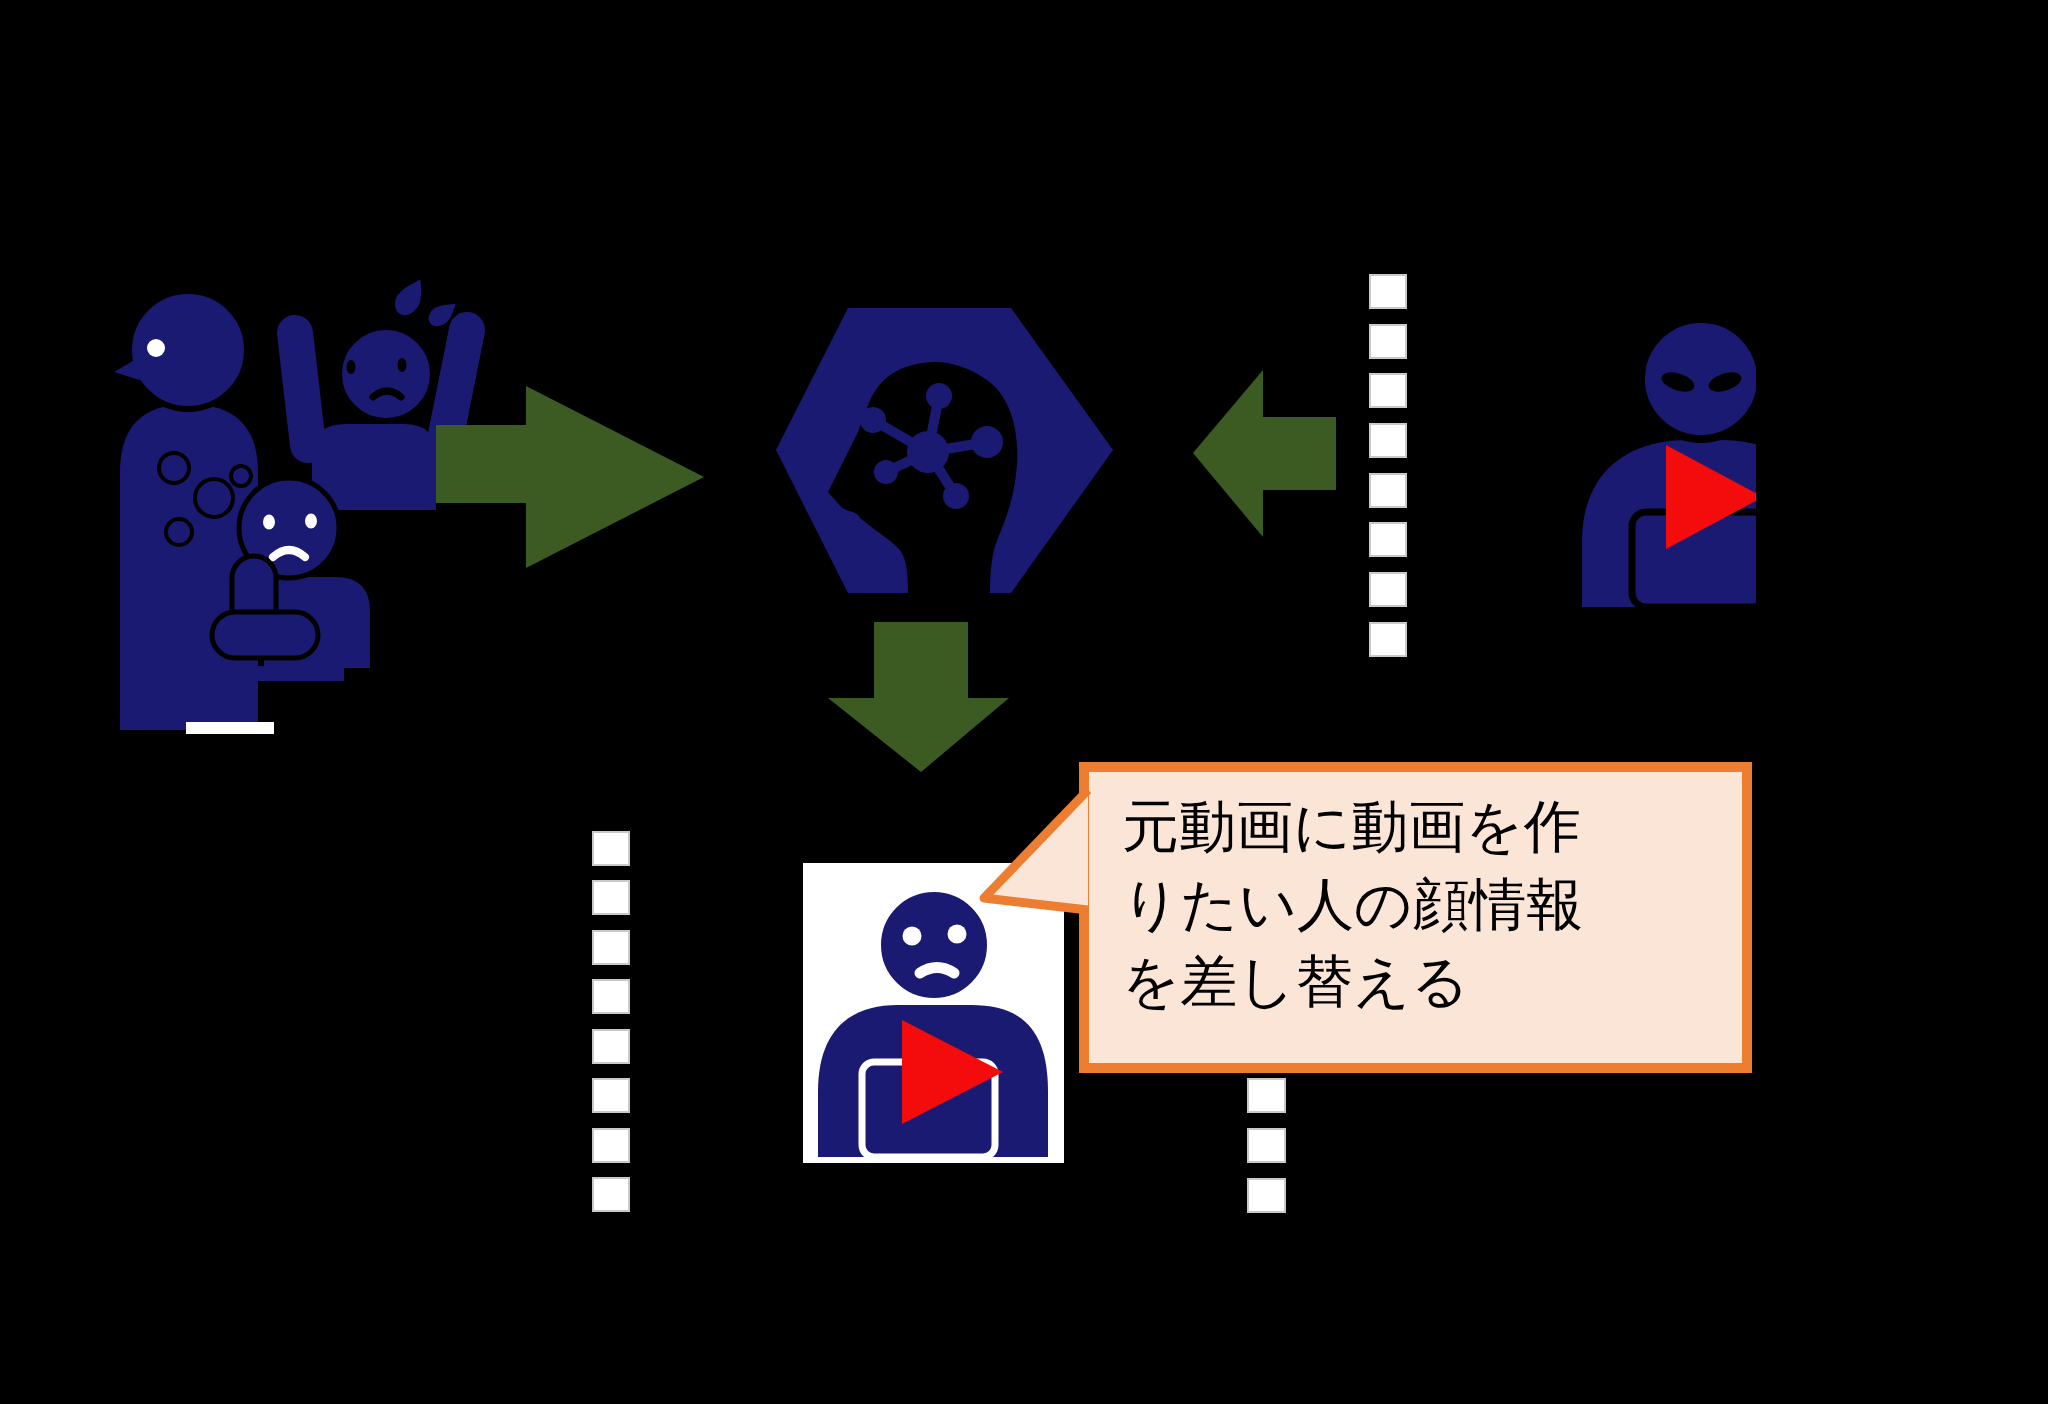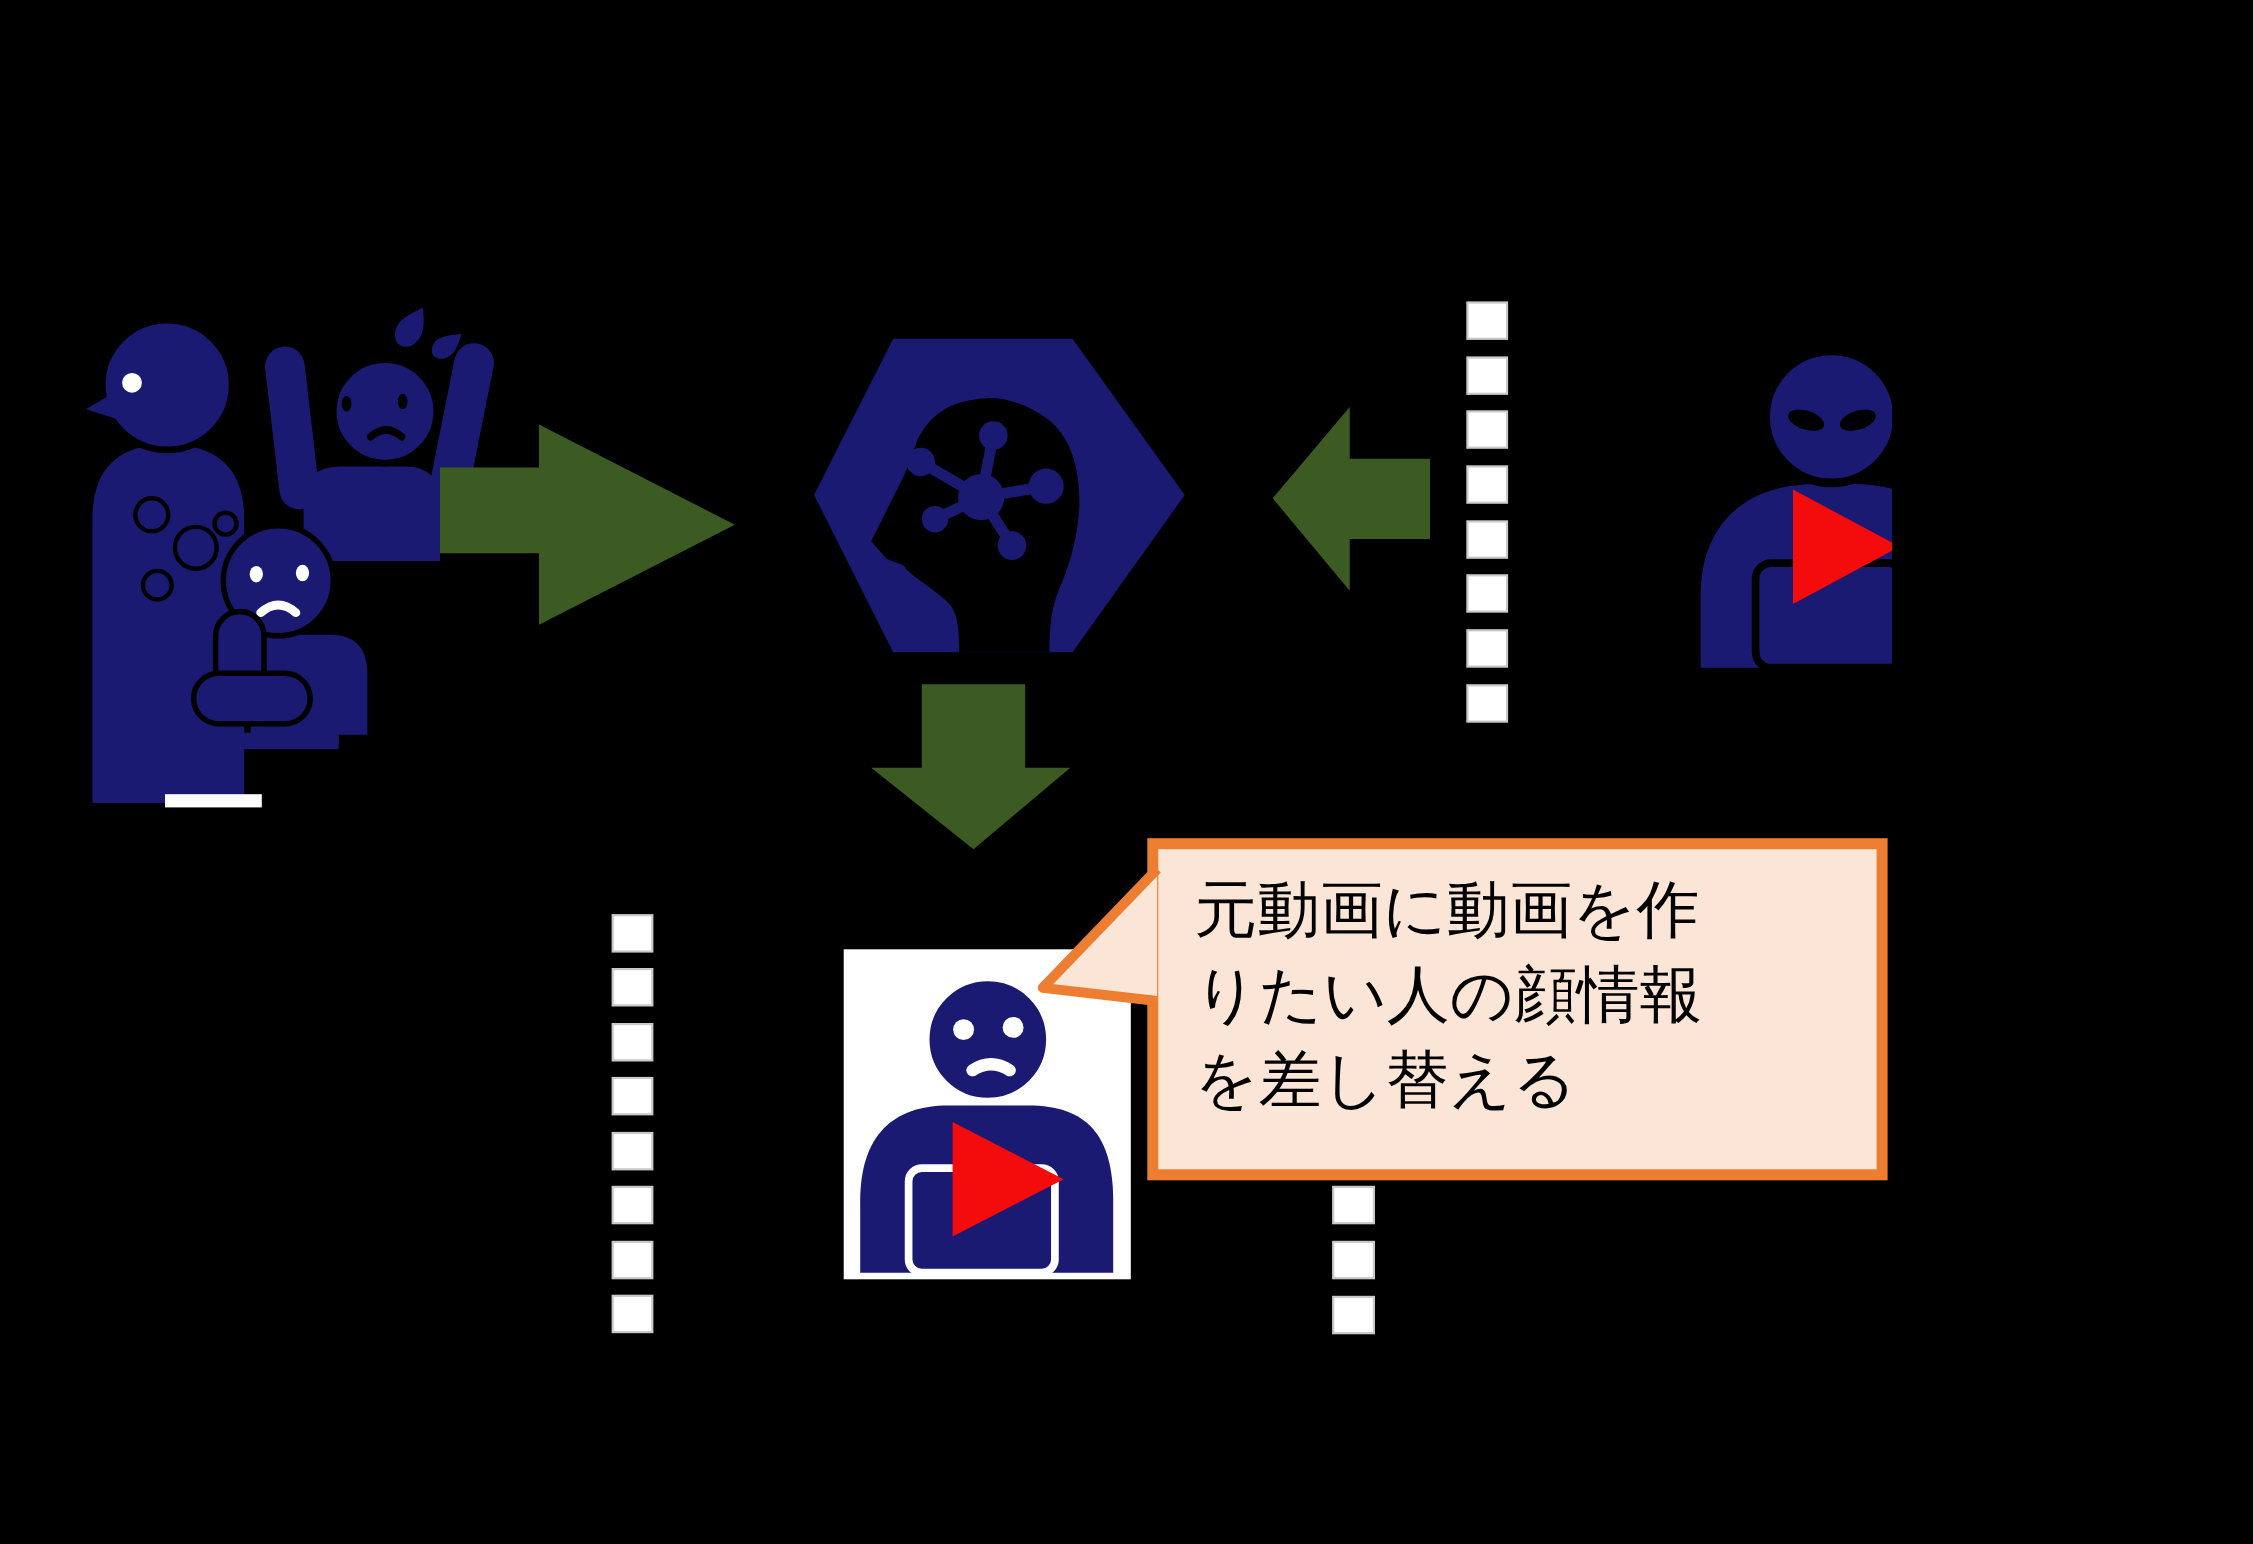--- a/index.html
+++ b/index.html
@@ -1,17 +1,17 @@
 <!DOCTYPE html>
 <html style="--figure-blue: #1A1A73; --arrow-green: #3C5B23; --play-red: #F40B0B; --bubble-fill: #FBE5D6; --bubble-border: #ED7D31; --dash-white: #FFFFFF; --video-box-white: #FFFFFF; --callout-text-color: #000000; --canvas-bg: #000000;"><head>
 <meta charset="utf-8">
 <style>
   html,body{margin:0;padding:0;background:var(--canvas-bg,#000);}
   .stage{position:relative;width:1720px;height:1404px;background:var(--canvas-bg,#000);overflow:hidden;
-         font-family:"Liberation Sans",sans-serif;}
+         font-family:"Liberation Sans",sans-serif;margin-left:36px;}
   svg{position:absolute;left:0;top:0;}
   .f-blue{fill:var(--figure-blue,#1A1A73);}
   .f-green{fill:var(--arrow-green,#3C5B23);}
   .f-red{fill:var(--play-red,#F40B0B);}
   .f-white{fill:var(--video-box-white,#FFFFFF);}
   .f-black{fill:#000000;}
   .f-peach{fill:var(--bubble-fill,#FBE5D6);}
   .s-black{stroke:#000000;}
   .s-white{stroke:#FFFFFF;}
   .s-blue{stroke:var(--figure-blue,#1A1A73);}

